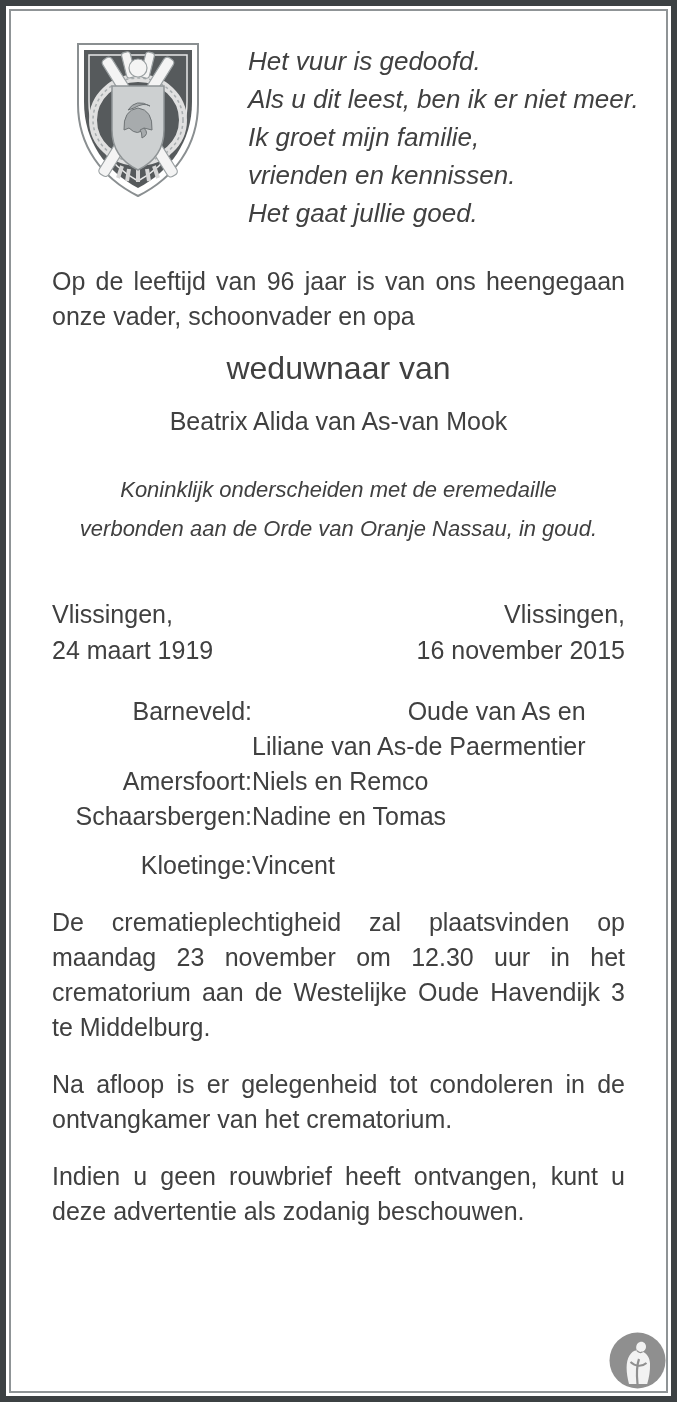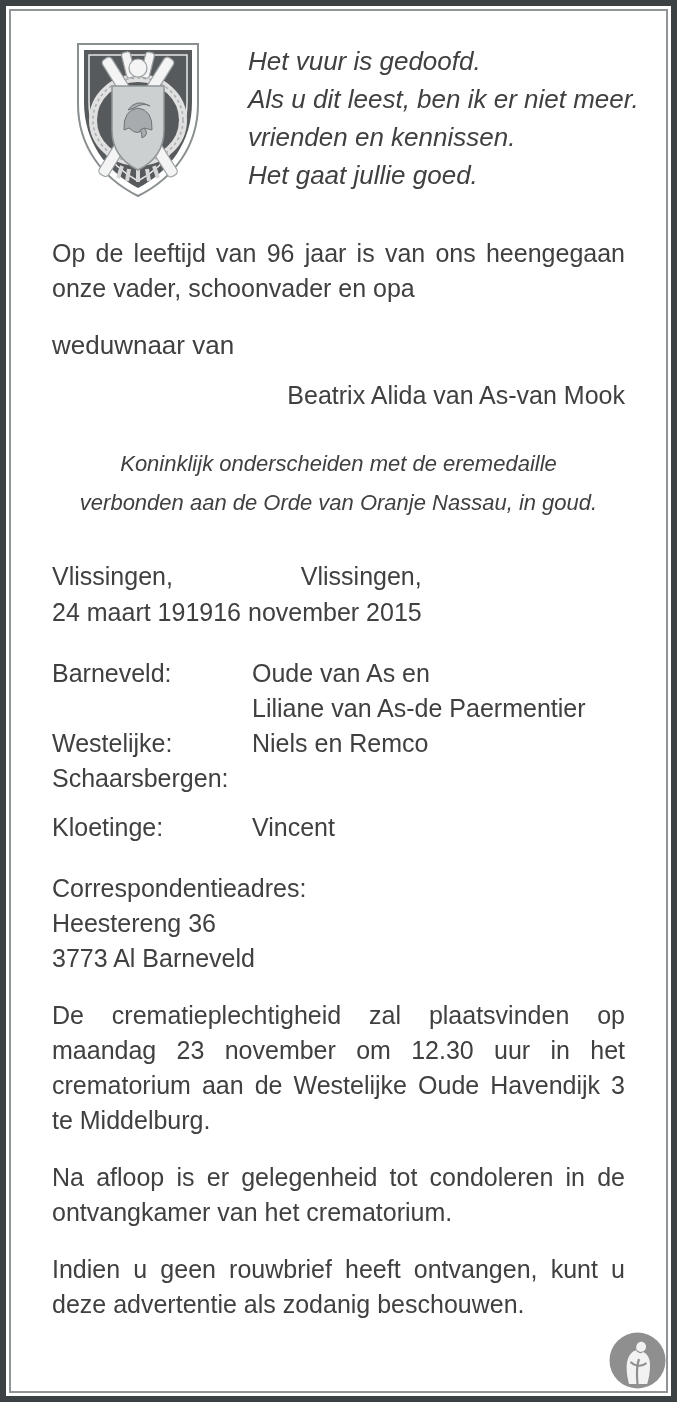--- a/index.html
+++ b/index.html
@@ -46,38 +46,39 @@
     text-align: justify;
     margin: 0;
   }
   .name {
     font-size: 44px;
     font-weight: normal;
     text-align: center;
     margin: 26px 0 0 0;
     letter-spacing: 1px;
   }
-  .widower { font-size: 26px; margin-top: 24px; }
-  .spouse  { text-align: right; font-size: 25px; margin-top: 20px; }
+  .widower { text-align: center; font-size: 32px; margin-top: 16px; }
+  .spouse  { text-align: center; font-size: 25px; margin-top: 20px; }
   .honor {
     text-align: center;
     font-style: italic;
     font-size: 22px;
     line-height: 39px;
     margin-top: 34px;
   }
   .dates {
     display: flex;
+    justify-content: space-between;
     font-size: 25px;
     line-height: 36px;
-    margin-top: 36px;
+    margin-top: 48px;
   }
   .dates .right { text-align: right; }
   .family { margin-top: 26px; font-size: 25px; line-height: 35px; }
-  .family-row { display: flex; }
+  .family-row { display: flex; text-align: right; }
   .family-label { width: 200px; flex-shrink: 0; }
   .family-names div { white-space: nowrap; }
   .group2 { margin-top: 14px; }
   .address { margin-top: 26px; font-size: 25px; line-height: 35px; }
   .para {
     font-size: 25px;
     line-height: 35px;
     text-align: justify;
     margin: 22px 0 0 0;
   }
@@ -136,20 +137,21 @@
           <g stroke="#6f7476" stroke-width="1" fill="#a7abad">
             <path d="M52 92 Q51 72 66 70 Q81 72 80 92 L72 90 Q66 99 57 90 Z"></path>
             <path d="M56 72 Q64 60 78 68 Q72 64 62 70 Z"></path>
             <path d="M72 90 Q78 96 70 100 Q70 94 68 92 Z"></path>
           </g>
         </svg>
       </div>
       <div class="poem">
         <div>Het vuur is gedoofd.</div>
         <div>Als u dit leest, ben ik er niet meer.</div>
+        <div>Ik groet mijn familie,</div>
         <div>vrienden en kennissen.</div>
         <div>Het gaat jullie goed.</div>
       </div>
     </div>
 
     <p class="intro">Op de leeftijd van 96 jaar is van ons heengegaan onze vader, schoonvader en opa</p>
 
 
     <div class="widower">weduwnaar van</div>
 
@@ -174,44 +176,42 @@
     <div class="family">
       <div class="group1">
         <div class="family-row">
           <div class="family-label">Barneveld:</div>
           <div class="family-names">
             <div>Oude van As en</div>
             <div>Liliane van As-de Paermentier</div>
           </div>
         </div>
         <div class="family-row">
-          <div class="family-label">Westelijke:</div>
+          <div class="family-label">Amersfoort:</div>
           <div class="family-names">
             <div>Niels en Remco</div>
           </div>
         </div>
         <div class="family-row">
           <div class="family-label">Schaarsbergen:</div>
+          <div class="family-names">
+            <div>Nadine en Tomas</div>
+          </div>
         </div>
       </div>
       <div class="group2">
         <div class="family-row">
           <div class="family-label">Kloetinge:</div>
           <div class="family-names">
             <div>Vincent</div>
           </div>
         </div>
       </div>
     </div>
 
-    <div class="address">
-      <div>Correspondentieadres:</div>
-      <div>Heestereng 36</div>
-      <div>3773 Al Barneveld</div>
-    </div>
 
     <p class="para">De crematieplechtigheid zal plaatsvinden op maandag 23 november om 12.30 uur in het crematorium aan de Westelijke Oude Havendijk 3 te Middelburg.</p>
 
     <p class="para">Na afloop is er gelegenheid tot condoleren in de ontvangkamer van het crematorium.</p>
 
     <p class="para">Indien u geen rouwbrief heeft ontvangen, kunt u deze advertentie als zodanig beschouwen.</p>
 
   </div>
 
   <div class="logo">

